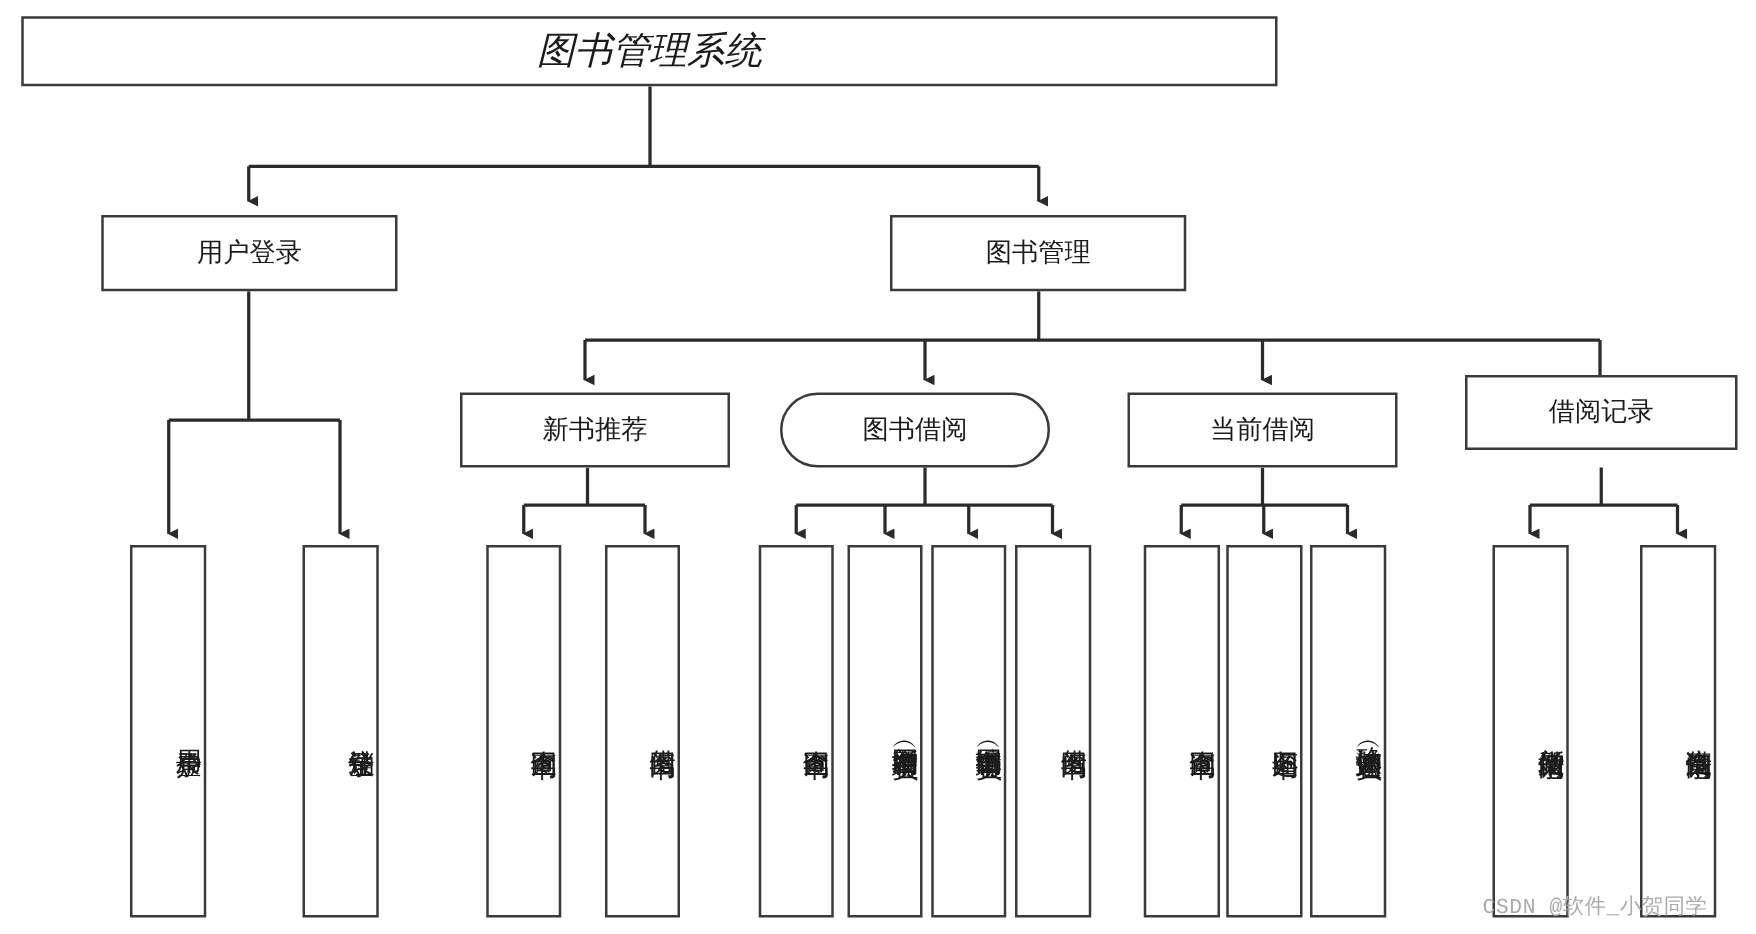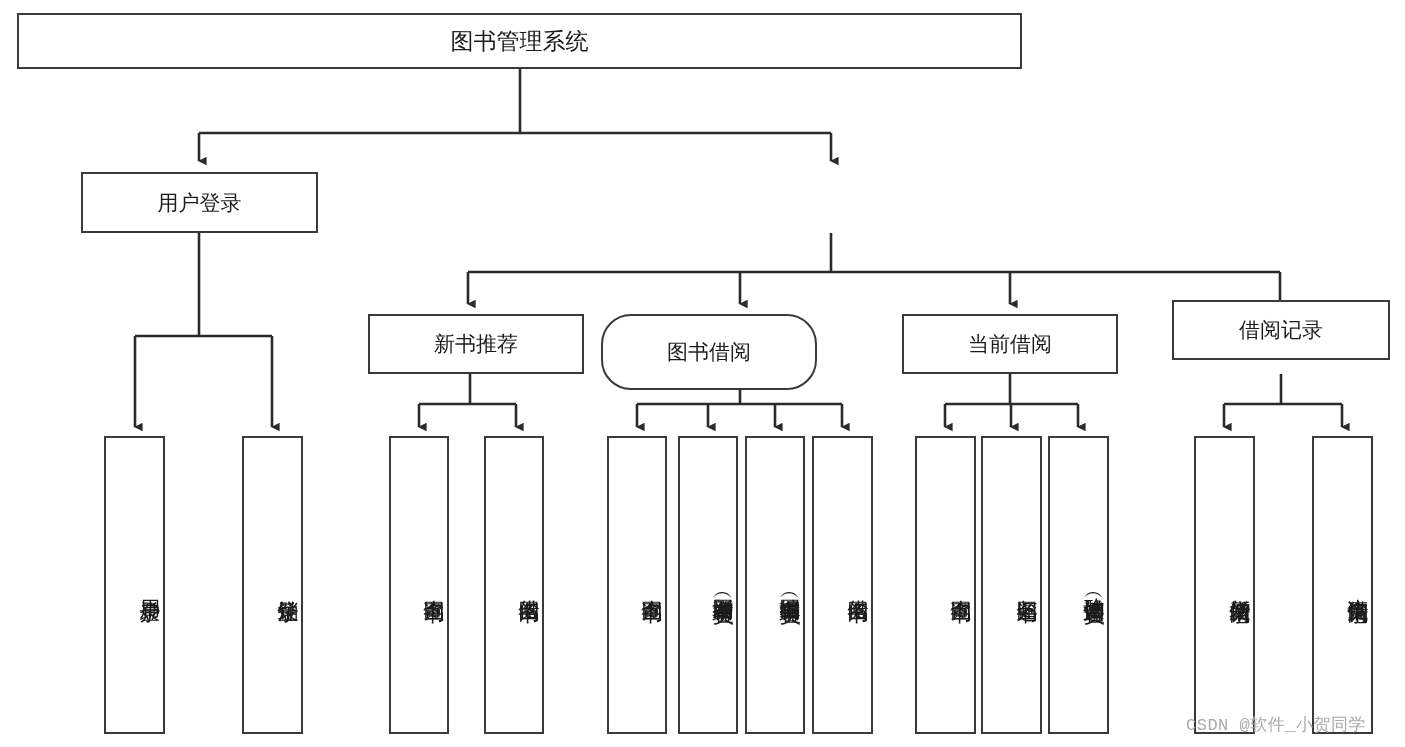--- a/index.html
+++ b/index.html
@@ -33,21 +33,22 @@
     border: 2px solid #3a3a3c;
     background: #ffffff;
     display: flex;
     align-items: center;
     justify-content: center;
     text-align: center;
     color: #1b1b1b;
     line-height: 1.22;
   }
   .node.level-0 {
-    font-size: 23px;
+    font-size: 30px;
+    font-style: italic;
   }
   .node.level-1 {
     font-size: 21px;
   }
   .node.level-2 {
     font-size: 21px;
   }
   .node.leaf {
     font-size: 21px;
     writing-mode: vertical-rl;
@@ -130,25 +131,28 @@
     </g>
   </svg>
 
   <div class="node level-0" style="left:17px; top:13px; width:1005px; height:56px;">
     <span>图书管理系统</span>
   </div>
 
   <div class="node level-1" style="left:81px; top:172px; width:237px; height:61px;">
     <span>用户登录</span>
   </div>
+  <div class="node level-1" style="left:712px; top:172px; width:237px; height:61px;">
+    <span>图书管理</span>
+  </div>
 
   <div class="node level-2" style="left:368px; top:314px; width:216px; height:60px;">
     <span>新书推荐</span>
   </div>
-  <div class="node level-2" style="left:601px; top:314px; width:216px; height:76px;border-radius:30px;">
+  <div class="node level-2" style="left:624px; top:314px; width:216px; height:60px;border-radius:30px;">
     <span>图书借阅</span>
   </div>
   <div class="node level-2" style="left:902px; top:314px; width:216px; height:60px;">
     <span>当前借阅</span>
   </div>
   <div class="node level-2" style="left:1172px; top:300px; width:218px; height:60px;">
     <span>借阅记录</span>
   </div>
 
   <div class="node leaf" style="left:104px; top:436px; width:61px; height:298px;">

